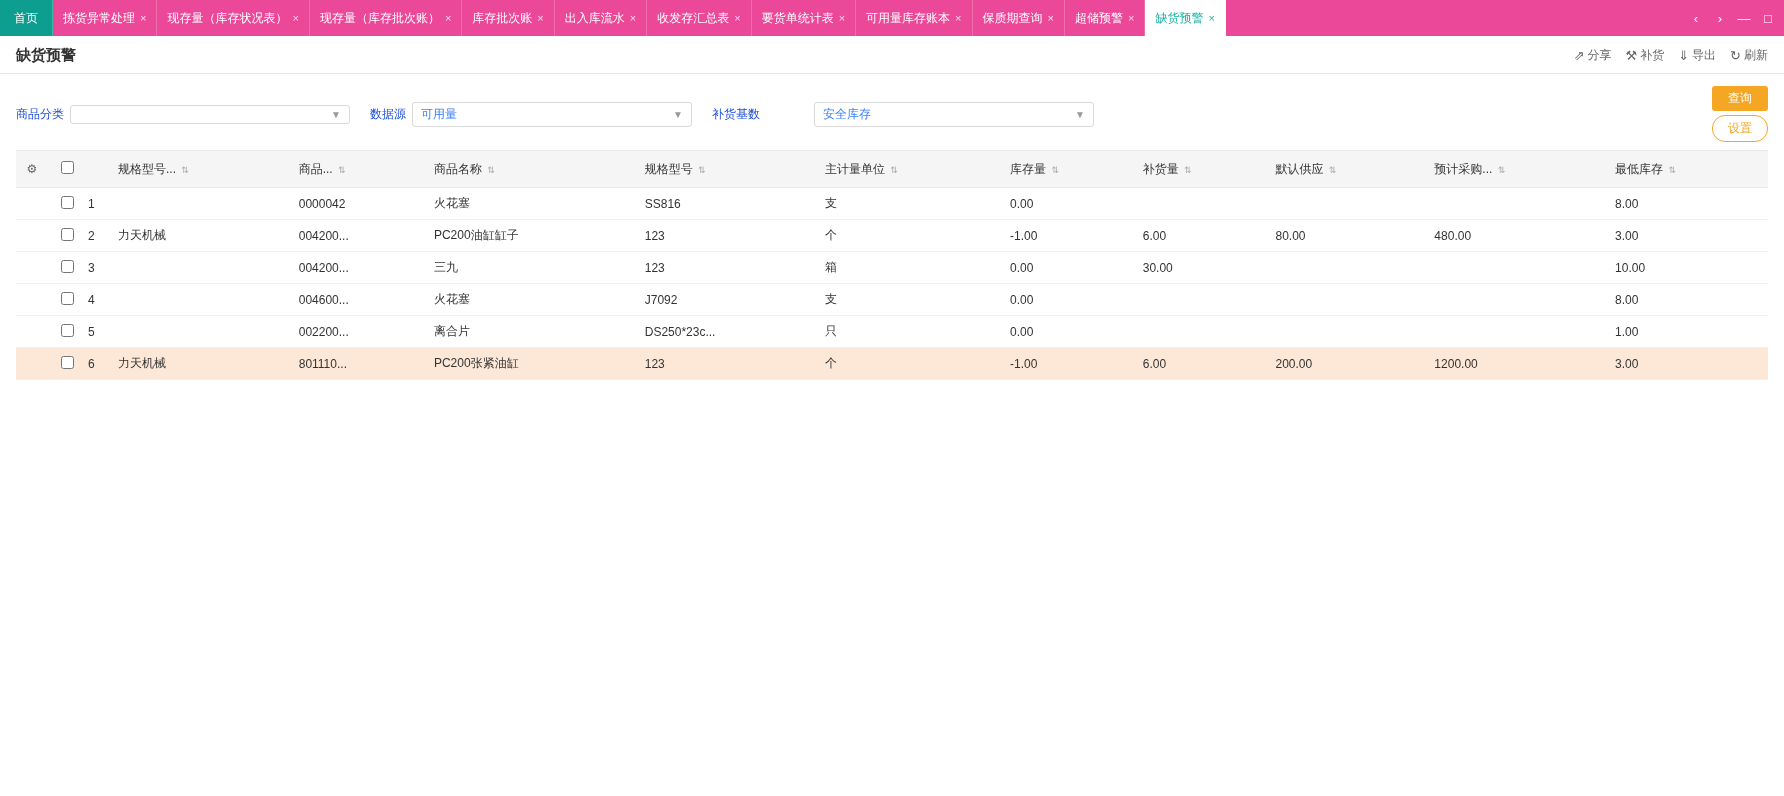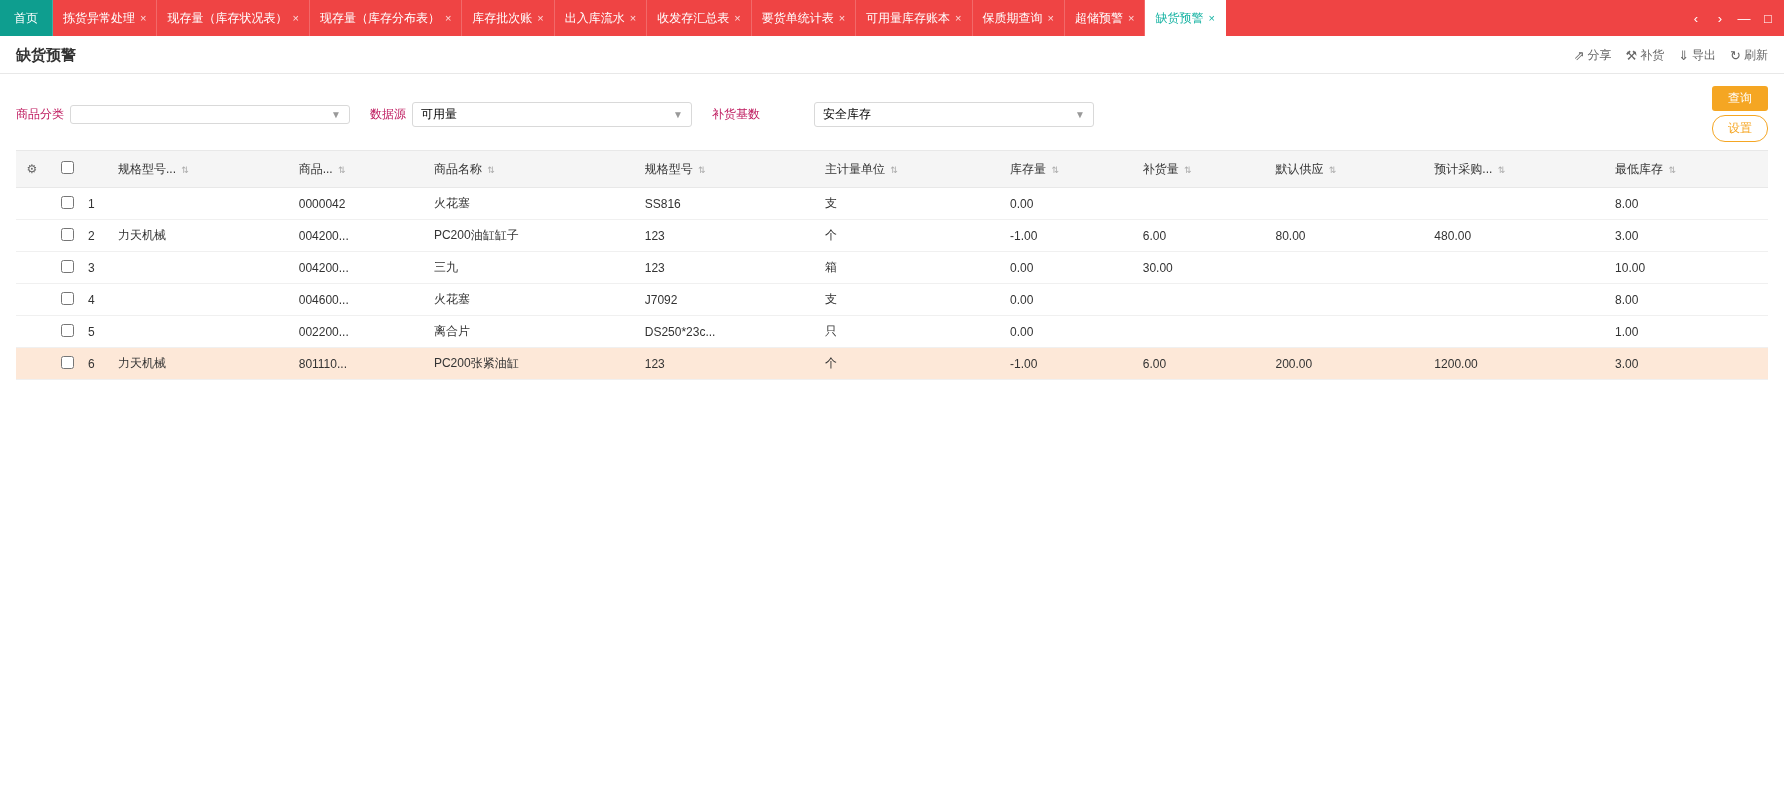--- a/index.html
+++ b/index.html
@@ -2,21 +2,21 @@
 <html><head>
   <meta charset="utf-8">
   <style>
     * { box-sizing: border-box; margin: 0; padding: 0; }
     body { font-family: 'Microsoft YaHei', Arial, sans-serif; font-size: 12px; background: #f5f5f5; color: #333; overflow: hidden; }
 
     
     .tab-bar {
       display: flex;
       align-items: center;
-      background: #ef4444;
+      background: #ec4899;
       height: 36px;
       overflow: hidden;
     }
     .tab-item {
       display: flex;
       align-items: center;
       padding: 2px 10px;
       height: 100%;
       color: #fff;
       white-space: nowrap;
@@ -99,41 +99,41 @@
       padding: 12px 16px 8px 16px;
       gap: 20px;
       flex-wrap: wrap;
     }
     .filter-group {
       display: flex;
       align-items: center;
       gap: 6px;
     }
     .filter-label {
-      color: #be185d;
+      color: #1d4ed8;
       font-size: 12px;
       white-space: nowrap;
     }
     .filter-select {
       display: flex;
       align-items: center;
       border: 1px solid #d9d9d9;
       border-radius: 3px;
       padding: 3px 8px;
       min-width: 200px;
       background: #fff;
       cursor: pointer;
       justify-content: space-between;
     }
     .filter-select-text {
       color: #999;
       font-size: 12px;
     }
     .filter-select-value {
-      color: #000000;
+      color: #3b82f6;
       font-size: 12px;
     }
     .filter-select-arrow {
       color: #999;
       font-size: 10px;
       margin-left: 8px;
     }
     .btn-query {
       background: #f5a623;
       color: #fff;
@@ -217,21 +217,21 @@
   </div>
   <div class="tab-item">
     <span>拣货异常处理</span>
     <span class="tab-close">×</span>
   </div>
   <div class="tab-item">
     <span>现存量（库存状况表）</span>
     <span class="tab-close">×</span>
   </div>
   <div class="tab-item">
-    <span>现存量（库存分布表）</span>
+    <span>现存量（库存批次账）</span>
     <span class="tab-close">×</span>
   </div>
   <div class="tab-item">
     <span>库存批次账</span>
     <span class="tab-close">×</span>
   </div>
   <div class="tab-item">
     <span>出入库流水</span>
     <span class="tab-close">×</span>
   </div>

